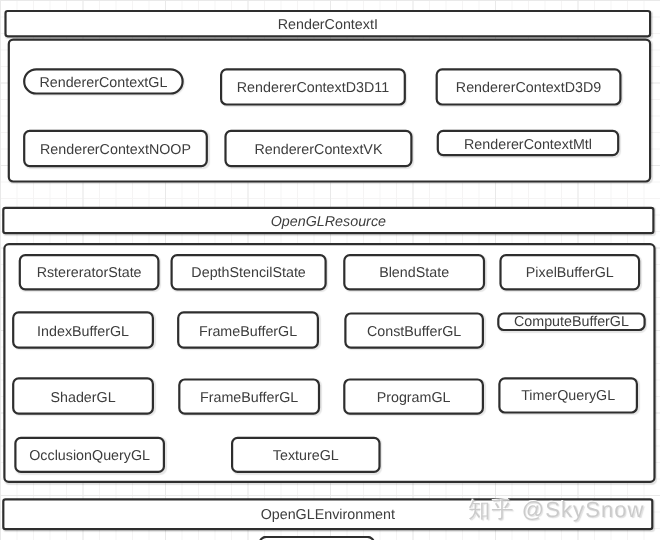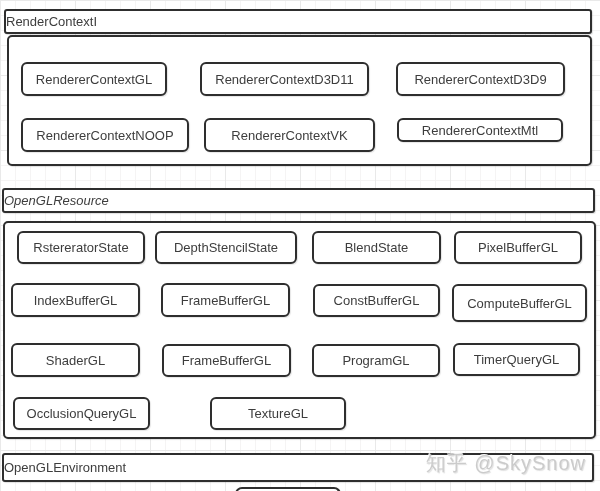--- a/index.html
+++ b/index.html
@@ -21,21 +21,21 @@
     overflow: hidden;
   }
   .bar, .container, .node, .partial-node {
     position: absolute;
     background: #ffffff;
     border: 2px solid #2e2e2e;
     box-sizing: border-box;
   }
   .bar {
     border-radius: 3px;
-    display: flex; align-items: center; 
+    display: flex; align-items: center; justify-content: center;
     font-size: 13px; color: #3d3d3d;
     box-shadow: 1px 1px 1px rgba(0,0,0,0.12);
   }
   .container {
     border-radius: 5px;
     box-shadow: 1px 1px 1px rgba(0,0,0,0.12);
   }
   .node {
     border-radius: 6px;
     display: flex; align-items: center; justify-content: center;
@@ -59,21 +59,21 @@
 </head>
 <body>
 
 <div class="canvas">
 
   <div class="bar" style="left:4px; top:9px; width:588px; height:25px;">
     <span>RenderContextI</span>
   </div>
   <div class="container" style="left:7px; top:35px; width:585px; height:131px;"></div>
 
-  <div class="node" style="left:21px; top:62px; width:146px; height:34px;">
+  <div class="node" style="left:21px; top:62px; width:146px; height:24px;border-radius:14px;">
     <span>RendererContextGL</span>
   </div>
   <div class="node" style="left:200px; top:62px; width:169px; height:34px;text-align:right;">
     <span>RendererContextD3D11</span>
   </div>
   <div class="node" style="left:396px; top:62px; width:169px; height:34px;">
     <span>RendererContextD3D9</span>
   </div>
   <div class="node" style="left:21px; top:118px; width:168px; height:34px;">
     <span>RendererContextNOOP</span>
@@ -105,21 +105,21 @@
 
   <div class="node" style="left:11px; top:283px; width:129px; height:34px;">
     <span>IndexBufferGL</span>
   </div>
   <div class="node" style="left:161px; top:283px; width:129px; height:34px;">
     <span>FrameBufferGL</span>
   </div>
   <div class="node" style="left:313px; top:284px; width:127px; height:33px;">
     <span>ConstBufferGL</span>
   </div>
-  <div class="node" style="left:452px; top:284px; width:135px; height:38px;">
+  <div class="node" style="left:452px; top:284px; width:135px; height:17px;align-items:flex-end;">
     <span>ComputeBufferGL</span>
   </div>
 
   <div class="node" style="left:11px; top:343px; width:129px; height:34px;">
     <span>ShaderGL</span>
   </div>
   <div class="node" style="left:162px; top:344px; width:129px; height:33px;">
     <span>FrameBufferGL</span>
   </div>
   <div class="node" style="left:312px; top:344px; width:128px; height:33px;">

